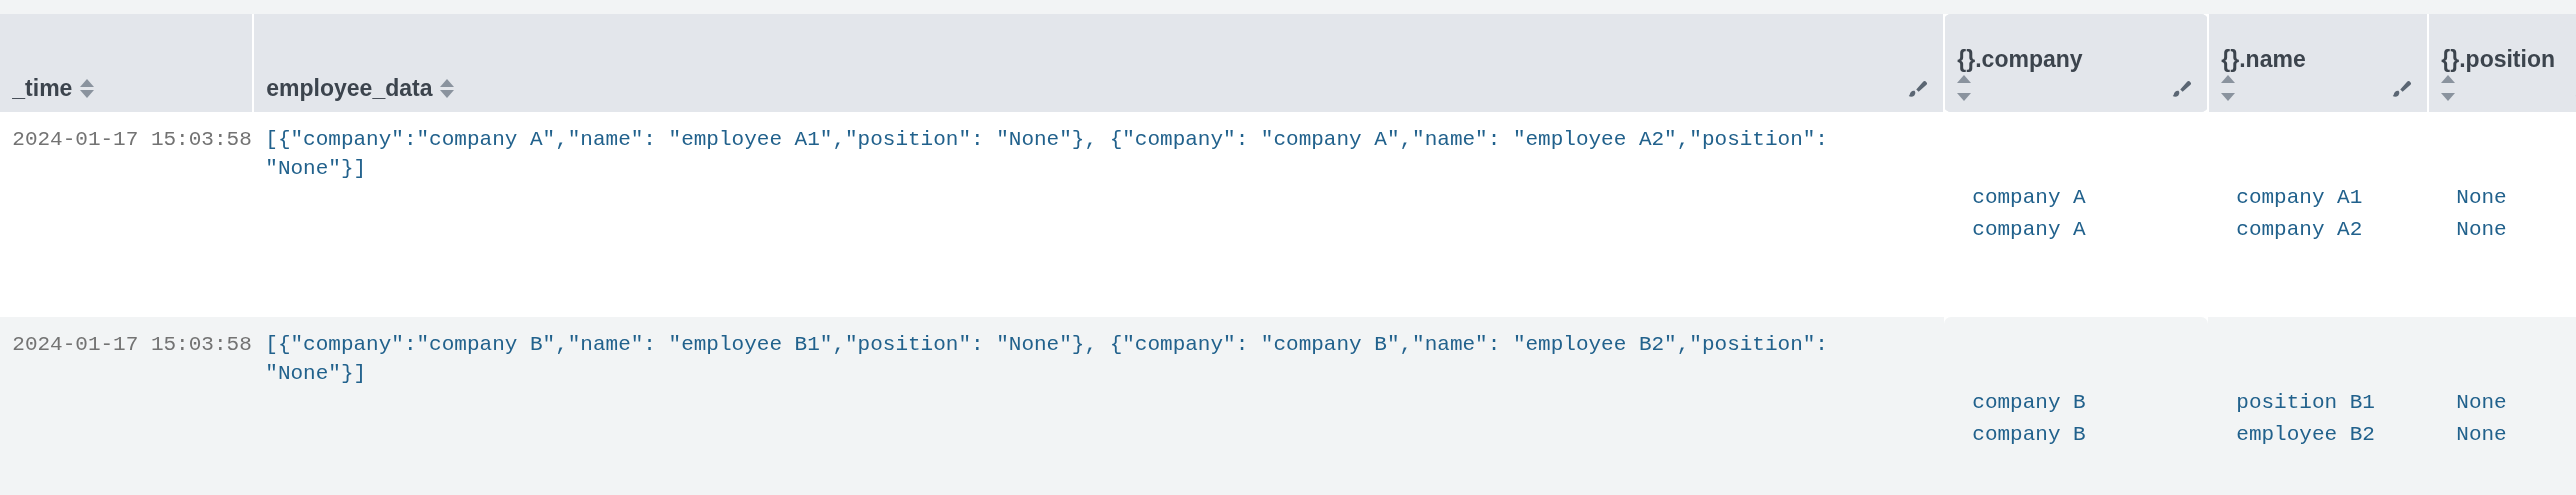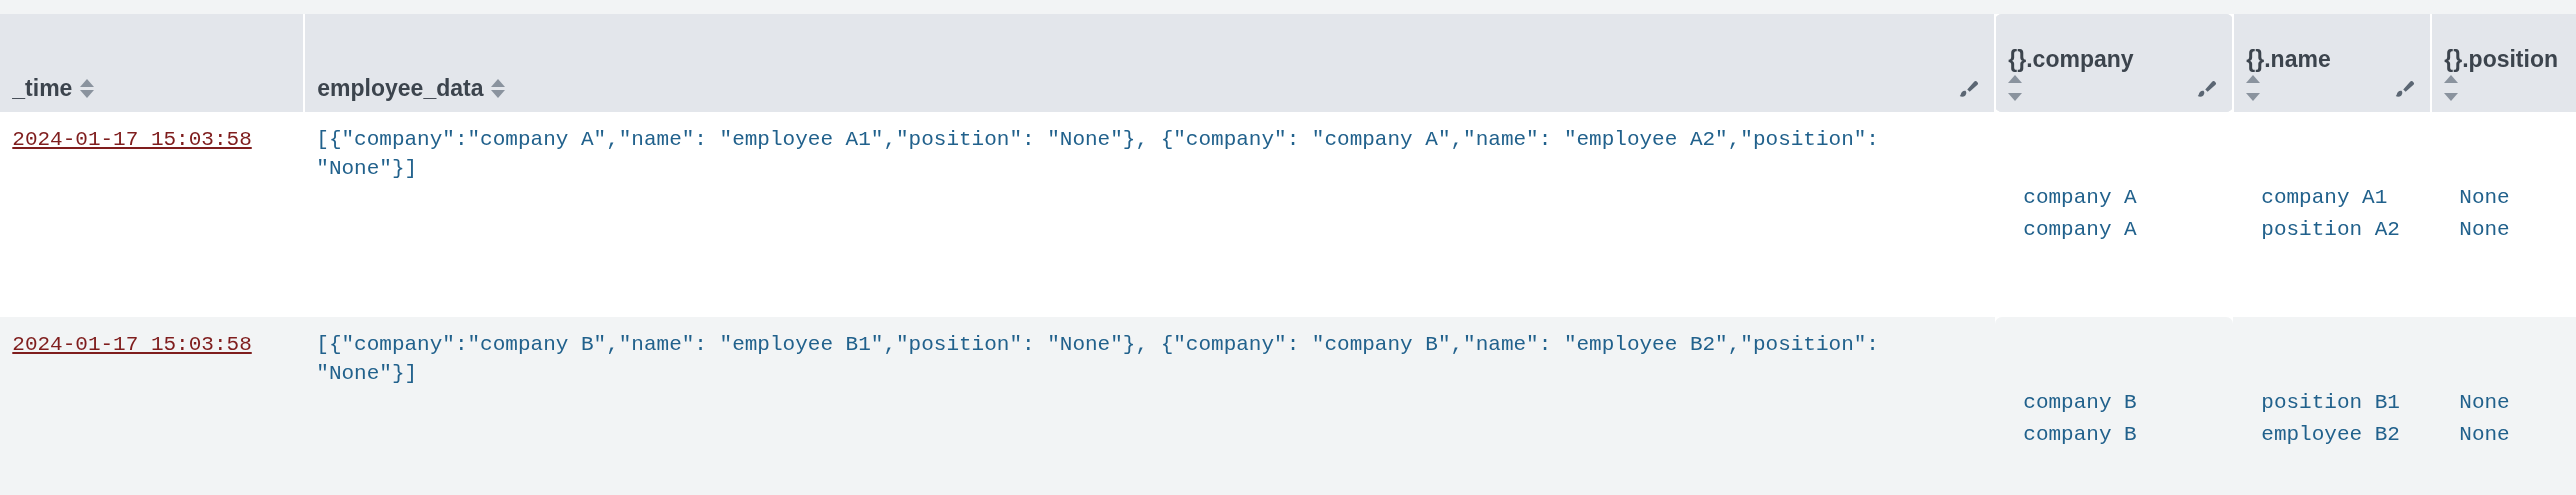--- a/index.html
+++ b/index.html
@@ -118,39 +118,38 @@
     padding: 14px 14px 14px 12.3px;
     box-sizing: border-box;
     font-family: "Liberation Mono", monospace;
     font-size: 21px;
     line-height: 1.38;
     color: #21618c;
     word-break: break-word;
     white-space: pre-wrap;
   }
   .td.time {
-    color: #7f1d1d;
+    color: #737373;
     white-space: nowrap;
-    text-decoration: underline;
   }
   .td.json {
     color: #21618c;
   }
   .mv-list {
     display: flex;
     flex-direction: column;
     gap: 3.1px;
   }
   .mv-item { white-space: nowrap; margin-left: 16px; }
 
   
-  .col-time { width: 304px; }
+  .col-time { width: 253px; text-align: right; }
   .col-data { width: 1691px; }
-  .col-company { width: 238px; border-radius: 7px; }
-  .col-name { width: 198px; }
+  .col-company { width: 264px; border-radius: 7px; }
+  .col-name { width: 220px; }
   .col-position { width: 182px; }
 </style>
 </head>
 <body>
 
 <div class="top-strip"></div>
 
 <table class="results-table">
   <thead>
     <tr class="thead-row">
@@ -244,21 +243,21 @@
       <td class="td json col-data">[{"company":"company A","name": "employee A1","position": "None"}, {"company": "company A","name": "employee A2","position": "None"}]</td>
       <td class="td col-company">
         <div class="mv-list">
           <span class="mv-item">company A</span>
           <span class="mv-item">company A</span>
         </div>
       </td>
       <td class="td col-name">
         <div class="mv-list">
           <span class="mv-item">company A1</span>
-          <span class="mv-item">position A2</span>
+          <span class="mv-item">company A2</span>
         </div>
       </td>
       <td class="td col-position">
         <div class="mv-list">
           <span class="mv-item">None</span>
           <span class="mv-item">None</span>
         </div>
       </td>
     </tr>
 

